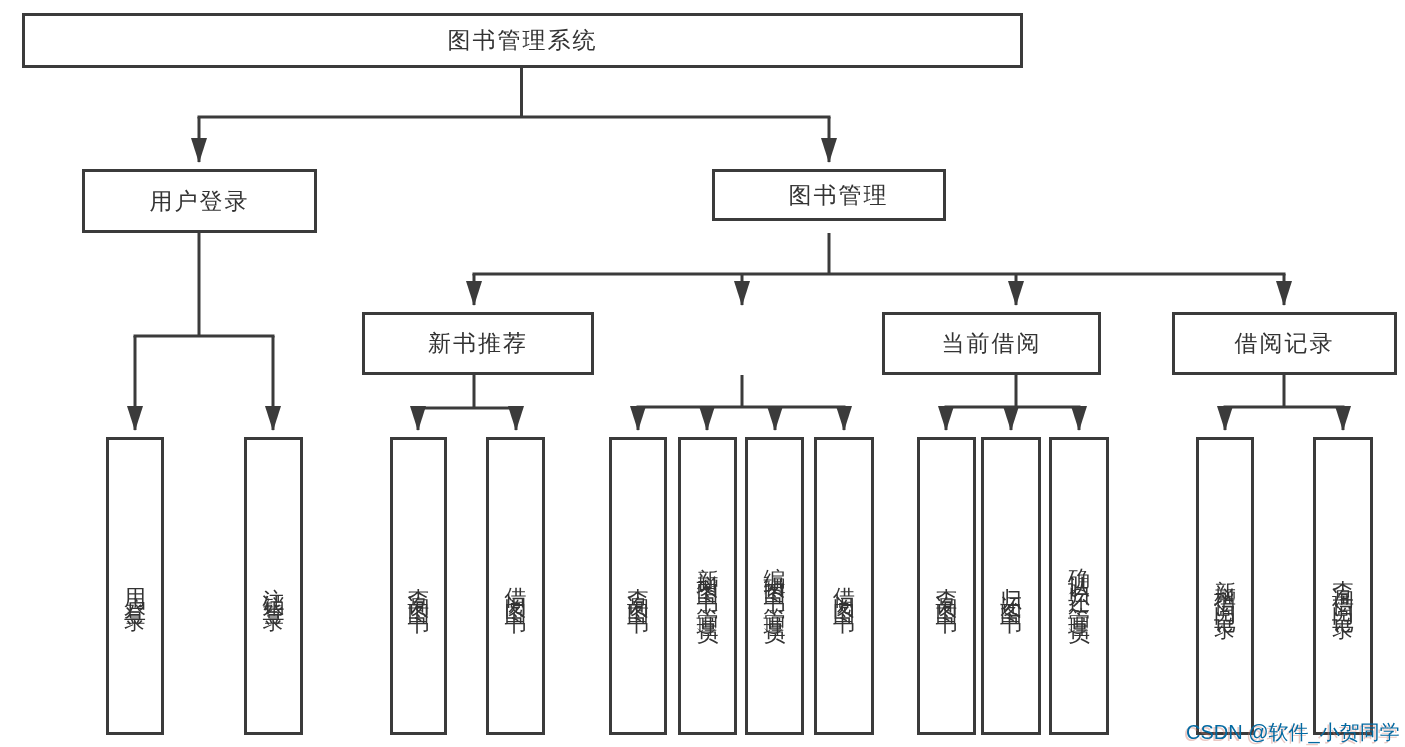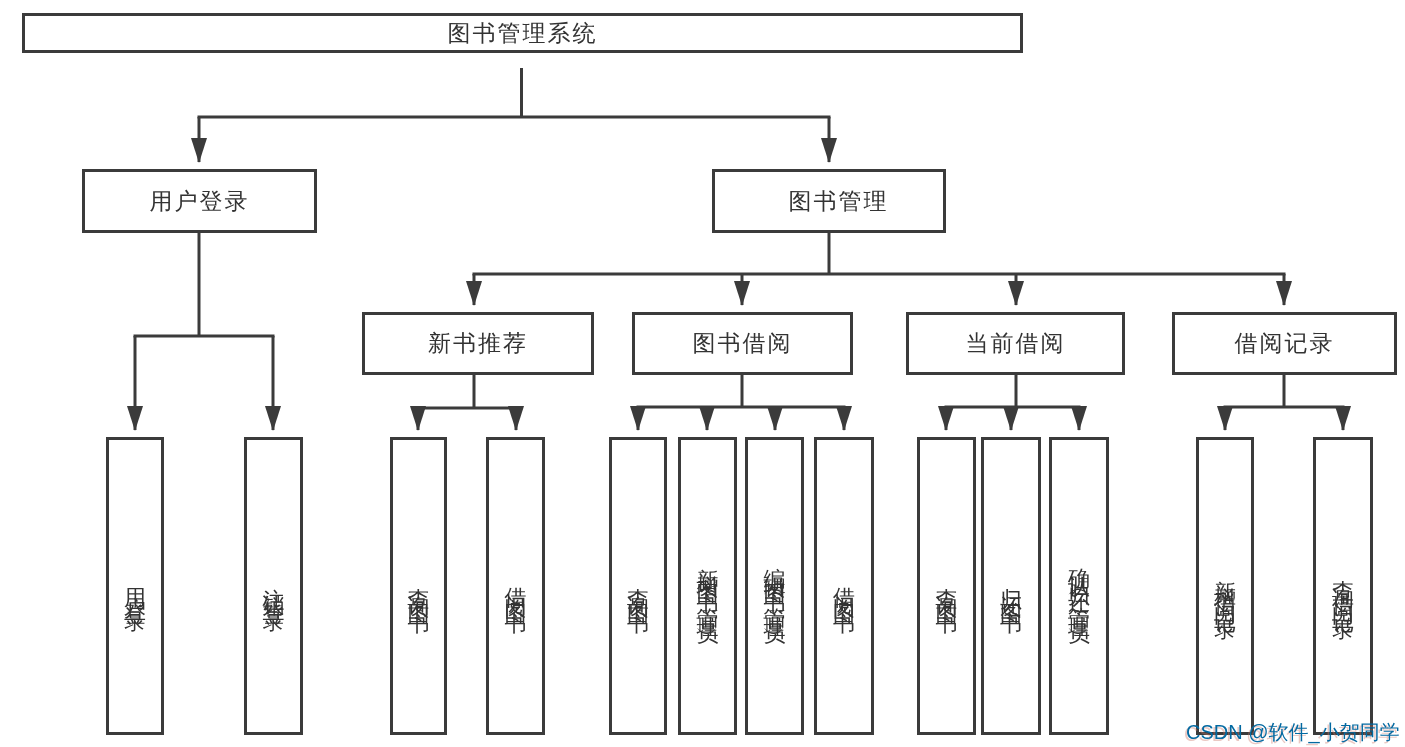--- a/index.html
+++ b/index.html
@@ -87,38 +87,35 @@
     </g>
 
     <g stroke="#3b3b3b" stroke-width="3" fill="none">
       <path d="M1284,375 L1284,407"></path>
       <path d="M1223.5,407 L1344.5,407"></path>
       <path d="M1225,407 L1225,430" marker-end="url(#arrow)"></path>
       <path d="M1343,407 L1343,430" marker-end="url(#arrow)"></path>
     </g>
   </svg>
 
-  <div class="node" style="left:22px; top:13px; width:1001px; height:40px;">
+  <div class="node" style="left:22px; top:13px; width:1001px; height:55px;">
     <span class="h-label">图书管理系统</span>
   </div>
 
   <div class="node" style="left:82px; top:169px; width:235px; height:64px;">
     <span class="h-label">用户登录</span>
   </div>
-  <div class="node" style="left:712px; top:169px; width:234px; height:64px;padding-left:19px;">
+  <div class="node" style="left:712px; top:169px; width:234px; height:52px;padding-left:19px;">
     <span class="h-label">图书管理</span>
   </div>
 
   <div class="node" style="left:362px; top:312px; width:232px; height:63px;">
     <span class="h-label">新书推荐</span>
   </div>
-  <div class="node" style="left:632px; top:312px; width:221px; height:63px;">
-    <span class="h-label">图书借阅</span>
-  </div>
-  <div class="node" style="left:906px; top:312px; width:219px; height:63px;text-align:center;">
+  <div class="node" style="left:882px; top:312px; width:219px; height:63px;text-align:center;">
     <span class="h-label">当前借阅</span>
   </div>
   <div class="node" style="left:1172px; top:312px; width:225px; height:63px;">
     <span class="h-label">借阅记录</span>
   </div>
 
   <div class="node" style="left:106px; top:437px; width:58px; height:298px;">
     <span class="v-label">用户登录</span>
   </div>
   <div class="node" style="left:244px; top:437px; width:59px; height:298px;">

